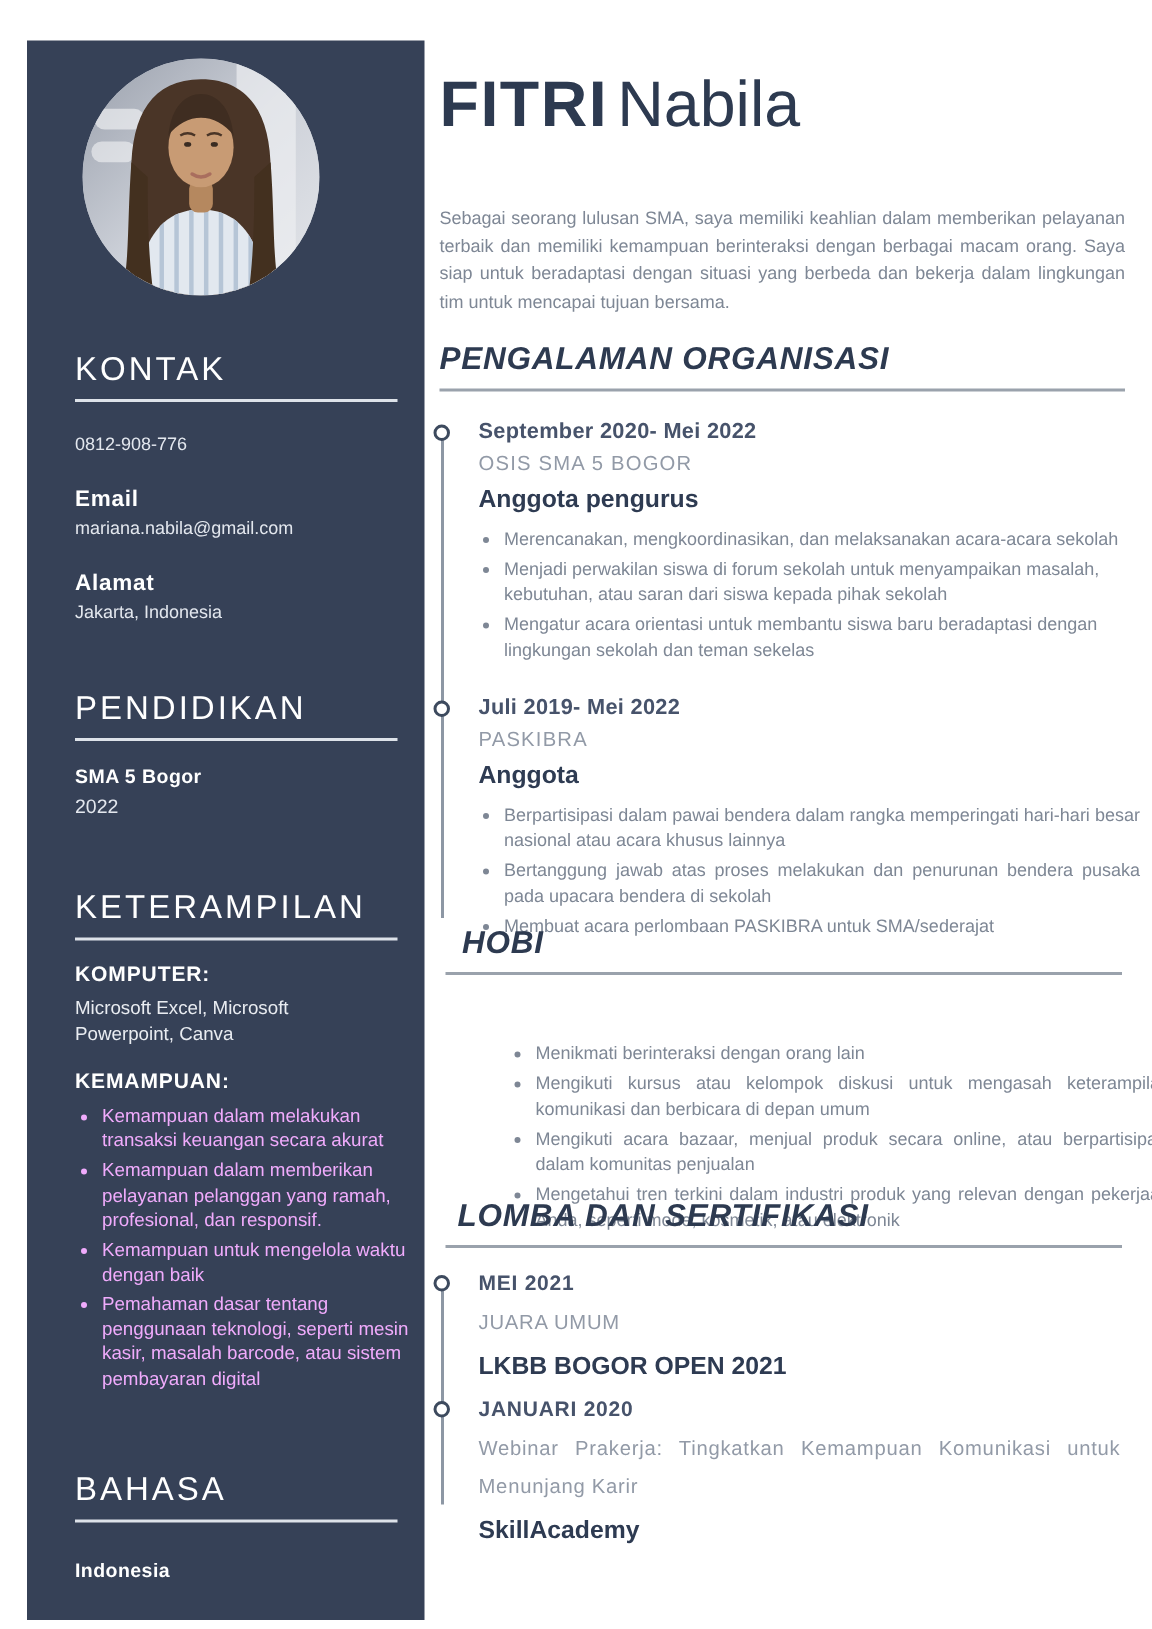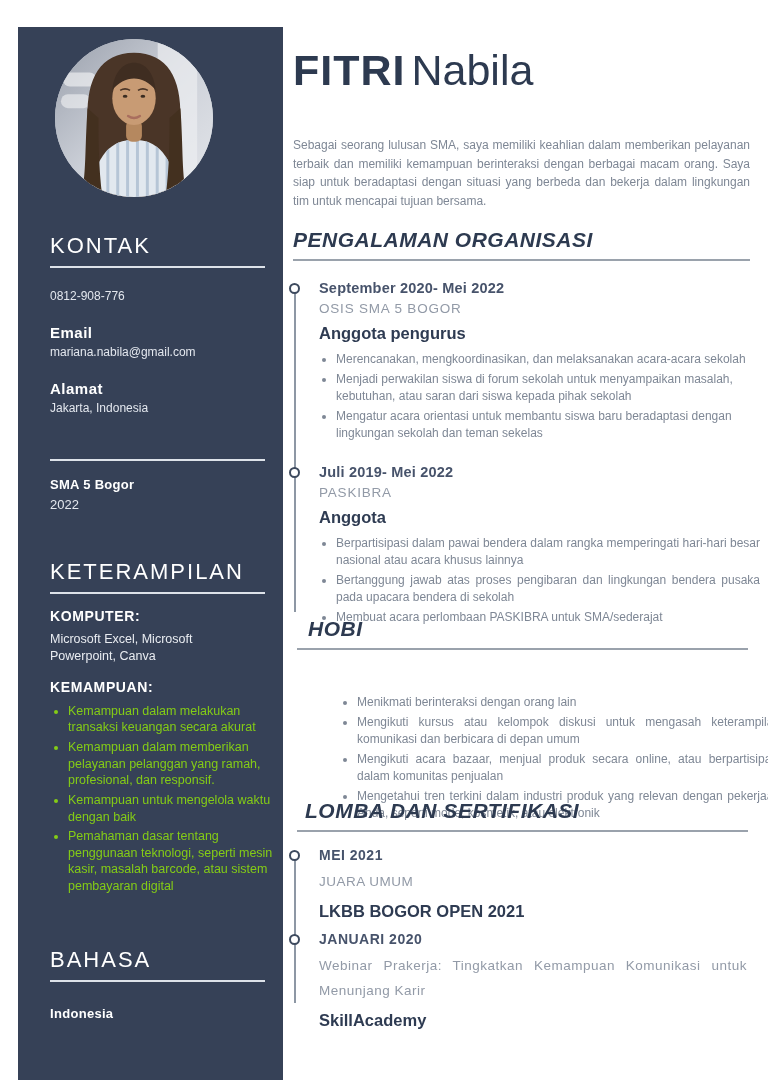--- a/index.html
+++ b/index.html
@@ -27,21 +27,21 @@
   .contact-item { margin-top:21px; }
   .contact-label { font-size:15px; font-weight:700; letter-spacing:0.5px; }
   .contact-value { font-size:12px; color:#e3e7ee; margin-top:4px; }
   .m-pendidikan { margin-top:44px; }
   .edu-school { font-size:13px; font-weight:700; margin-top:16px; letter-spacing:0.3px; }
   .edu-year { font-size:13px; color:#e3e7ee; margin-top:5px; }
   .m-keterampilan { margin-top:47px; }
   .skill-label { font-size:14px; font-weight:800; letter-spacing:0.6px; margin-top:14px; }
   .skill-value { font-size:12.5px; color:#e9ecf1; margin-top:7px; line-height:1.35; width:210px; }
   .side-list { margin:8px 0 0 0; padding-left:18px; width:206px; }
-  .side-list li { font-size:12.5px; line-height:1.33; margin-bottom:3px; color:#84cc16; }
+  .side-list li { font-size:12.5px; line-height:1.33; margin-bottom:3px; color:#f0abfc; }
   .m-bahasa { margin-top:52px; }
   .lang-item { font-size:13px; font-weight:700; margin-top:15px; letter-spacing:0.3px; }
   .lang-first { margin-top:24px; }
 
   
   .name-block { position:absolute; left:293px; top:46px; color:#2d3a50; }
   .name-first { font-size:43px; font-weight:800; letter-spacing:1px; }
   .name-last  { font-size:43px; font-weight:300; margin-left:6px; }
   .summary {
     position:absolute; left:293px; top:124px; width:457px;
@@ -143,20 +143,21 @@
         <div class="contact-label">Email</div>
         <div class="contact-value">mariana.nabila@gmail.com</div>
       </div>
       <div class="contact-item">
         <div class="contact-label">Alamat</div>
         <div class="contact-value">Jakarta, Indonesia</div>
       </div>
     </section>
 
     <section class="side-section m-pendidikan">
+      <div class="side-title">PENDIDIKAN</div>
       <hr class="side-rule">
       <div class="edu-school">SMA 5 Bogor</div>
       <div class="edu-year">2022</div>
     </section>
 
     <section class="side-section m-keterampilan">
       <div class="side-title">KETERAMPILAN</div>
       <hr class="side-rule">
       <div class="skill-label">KOMPUTER:</div>
       <div class="skill-value">Microsoft Excel, Microsoft Powerpoint, Canva</div>
@@ -203,21 +204,21 @@
       </ul>
     </div>
 
     <div class="tl-entry entry-gap">
       <span class="tl-dot"></span>
       <div class="tl-date">Juli 2019- Mei 2022</div>
       <div class="tl-org">PASKIBRA</div>
       <div class="tl-role">Anggota</div>
       <ul class="tl-bullets just">
         <li>Berpartisipasi dalam pawai bendera dalam rangka memperingati hari-hari besar nasional atau acara khusus lainnya</li>
-        <li>Bertanggung jawab atas proses pengibaran dan lingkungan bendera pusaka pada upacara bendera di sekolah</li>
+        <li>Bertanggung jawab atas proses melakukan dan penurunan bendera pusaka pada upacara bendera di sekolah</li>
         <li>Membuat acara perlombaan PASKIBRA untuk SMA/sederajat</li>
       </ul>
     </div>
   </div>
 
   <div class="rsec-head head-hobi">
     <div class="rsec-title">HOBI</div>
     <hr class="rsec-rule">
   </div>
   <ul class="hobi-list">

